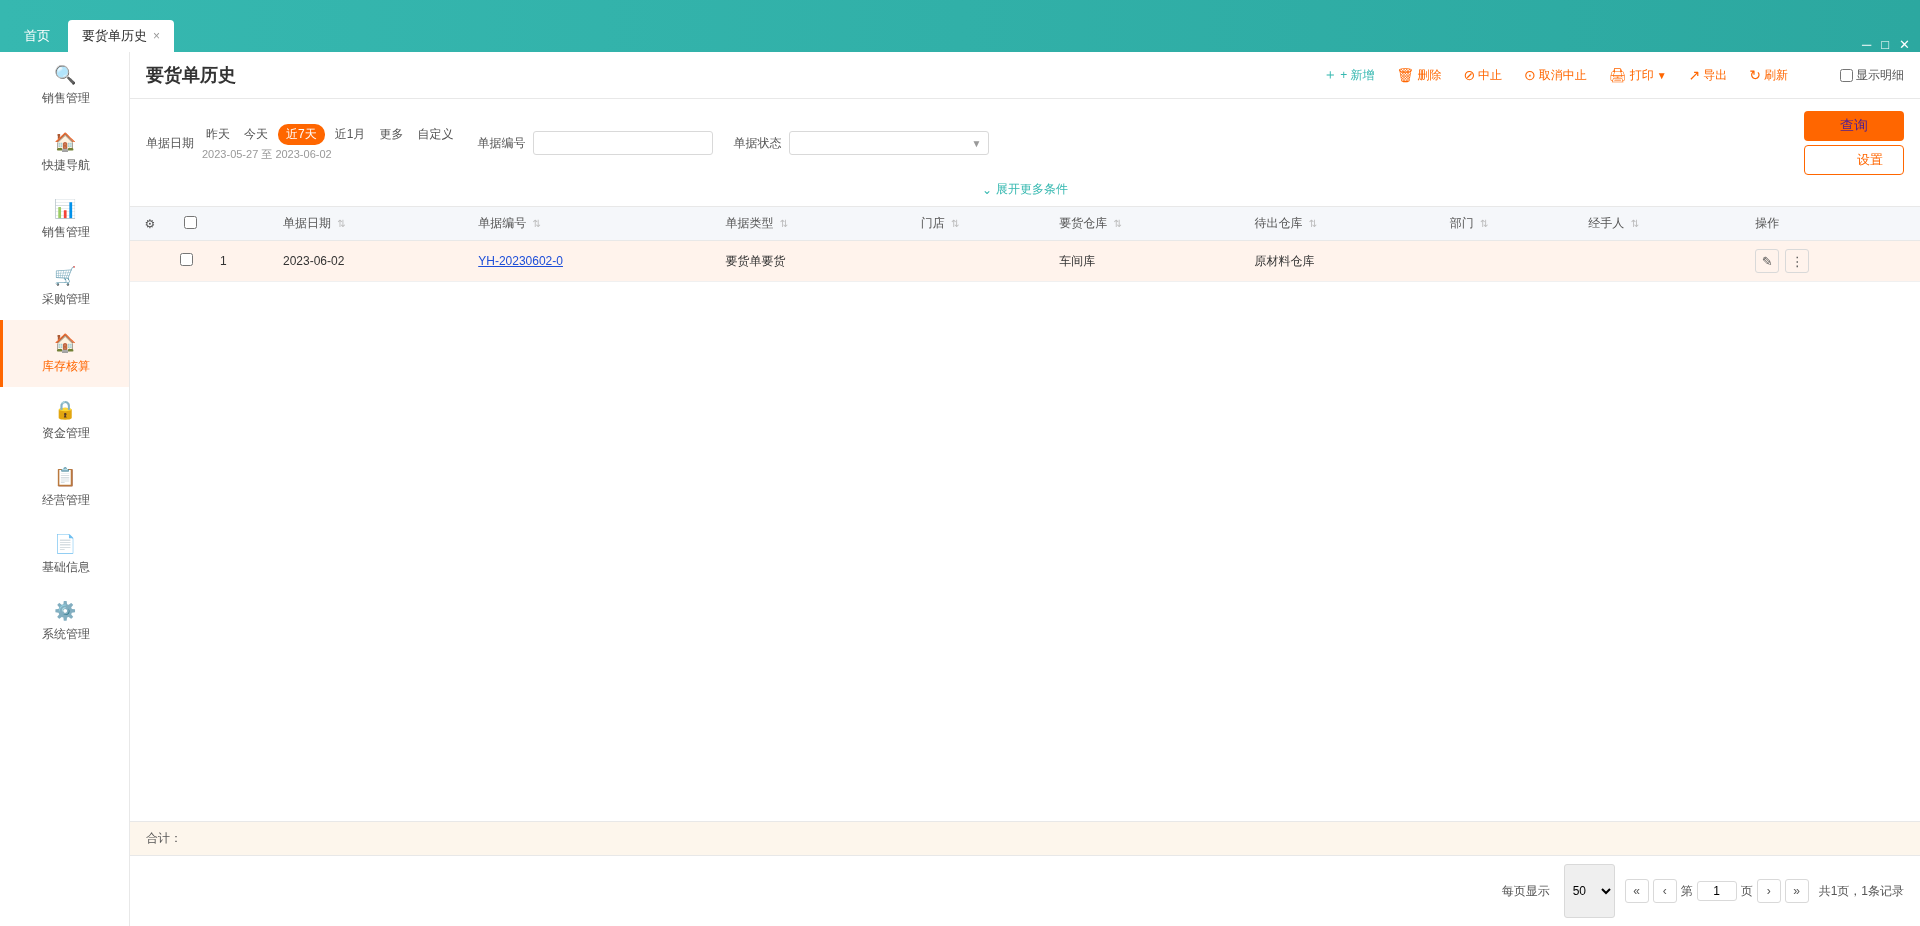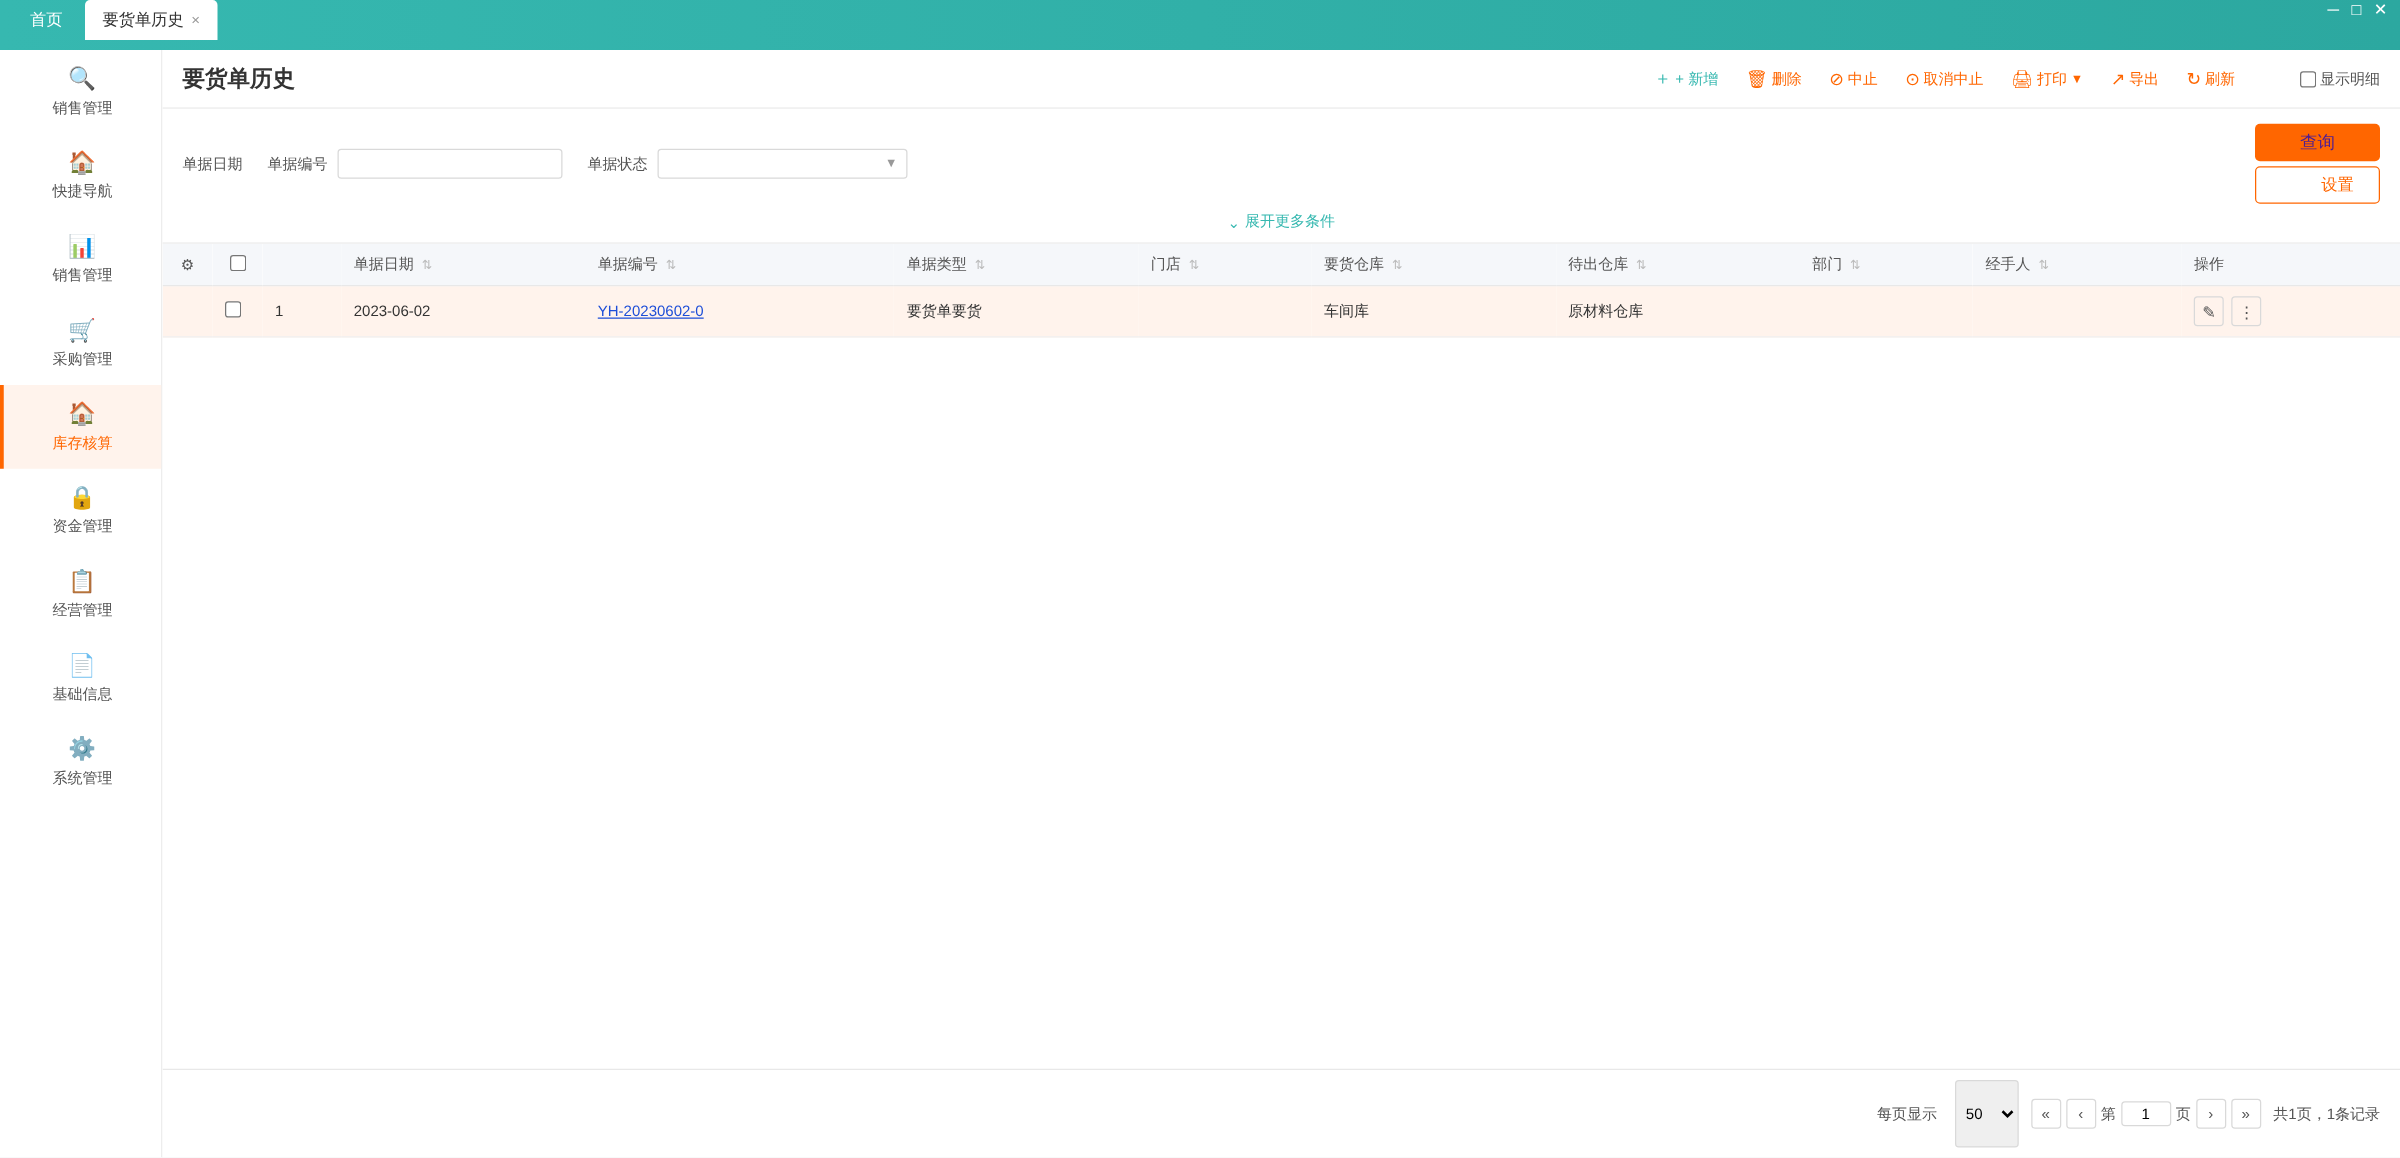--- a/index.html
+++ b/index.html
@@ -1,23 +1,23 @@
 <!DOCTYPE html>
 <html><head>
   <meta charset="utf-8">
   <style>
     * { box-sizing: border-box; margin: 0; padding: 0; }
     body { font-family: 'Microsoft YaHei', Arial, sans-serif; font-size: 13px; background: #f0f2f5; display: flex; flex-direction: column; height: 926px; overflow: hidden; }
 
     
     .top-bar {
-      height: 40px;
+      height: 52px;
       background: linear-gradient(90deg, #36b8b0 0%, #2ca8a0 100%);
       display: flex;
-      align-items: flex-start;
+      align-items: flex-end;
       padding: 0 10px;
       color: white;
       flex-shrink: 0;
     }
     .top-bar-tabs { display: flex; align-items: center; gap: 4px; flex: 1; }
     .top-tab {
       height: 32px;
       padding: 0 14px;
       display: flex;
       align-items: center;
@@ -469,20 +469,31 @@
           <span>显示明细</span>
         </div>
       </div>
     </div>
 
     <div class="filter-area">
       <div class="filter-row">
 
         <div class="filter-item">
           <span class="filter-label">单据日期</span>
+          <div>
+            <div class="date-shortcuts">
+              <span class="date-shortcut">昨天</span>
+              <span class="date-shortcut">今天</span>
+              <span class="date-shortcut active">近7天</span>
+              <span class="date-shortcut">近1月</span>
+              <span class="date-shortcut">更多</span>
+              <span class="date-shortcut">自定义</span>
+            </div>
+            <div class="date-range-text">2023-05-27 至 2023-06-02</div>
+          </div>
         </div>
 
         <div class="filter-item">
           <span class="filter-label">单据编号</span>
           <input class="filter-input" type="text" style="">
         </div>
 
         <div class="filter-item">
           <span class="filter-label">单据状态</span>
           <div class="select-wrapper">
@@ -570,20 +581,23 @@
                 <div class="row-action-btn">
                   <span>⋮</span>
                 </div>
               </div>
             </td>
           </tr>
         </tbody>
       </table>
     </div>
 
+    <div class="table-footer">
+      <span>合计：</span>
+    </div>
 
     <div class="pagination-bar">
       <div class="pagination-select-wrap">
         <span>每页显示</span>
         <select class="page-size-select">
           <option value="50" selected="">50</option>
           <option value="20">20</option>
           <option value="100">100</option>
         </select>
       </div>

